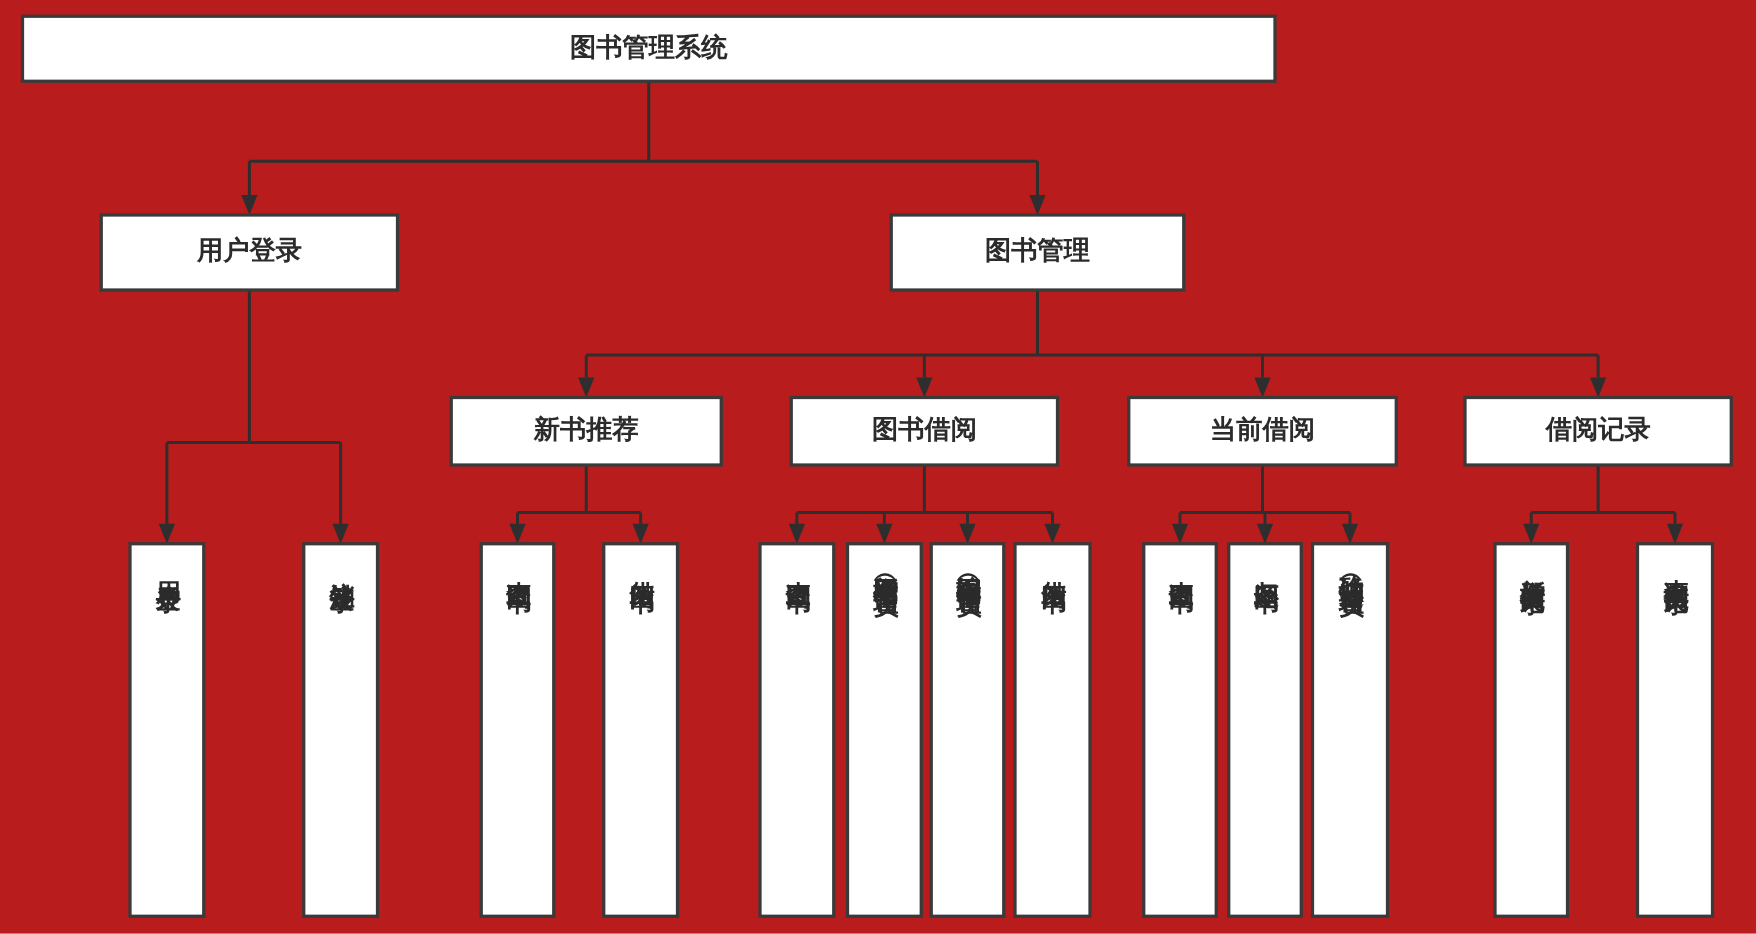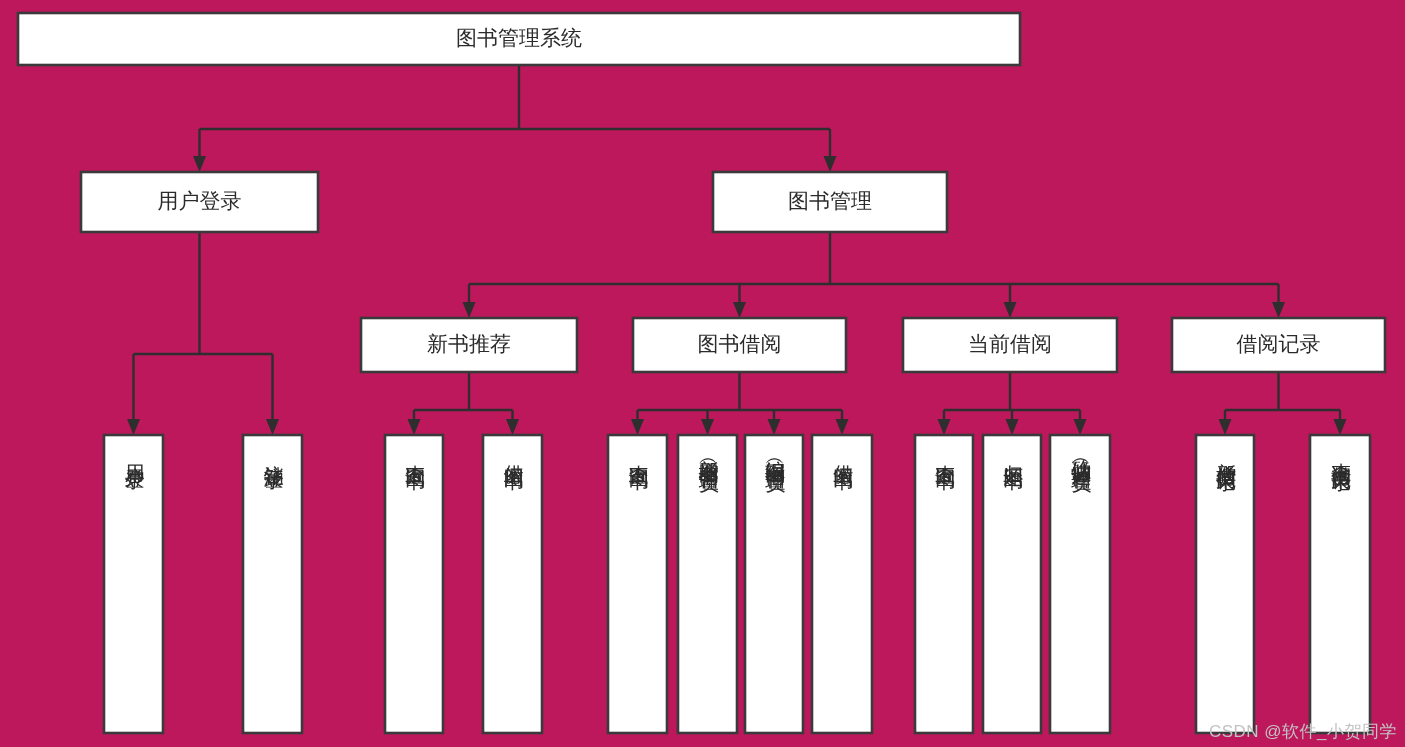--- a/index.html
+++ b/index.html
@@ -7,22 +7,23 @@
     padding: 0;
     background: #ffffff;
   }
   body {
     font-family: "Liberation Sans", "DejaVu Sans", sans-serif;
   }
   #stage {
     position: relative;
     width: 1405px;
     height: 747px;
-    background: #be185d;
+    background: #b91c1c;
     overflow: hidden;
+    font-weight: bold;
   }
   svg#diagram {
     position: absolute;
     left: 0;
     top: 0;
     width: 1405px;
     height: 747px;
     display: block;
   }
   .node-box {
@@ -214,14 +215,13 @@
         <g>
           <rect x="1196" y="435" width="58" height="298" class="node-box"></rect>
           <text x="1225" y="453" class="node-label vert" dominant-baseline="hanging" text-anchor="middle">新增借阅记录</text>
         </g>
         <g>
           <rect x="1310" y="435" width="60" height="298" class="node-box"></rect>
           <text x="1340" y="453" class="node-label vert" dominant-baseline="hanging" text-anchor="middle">查询借阅记录</text>
         </g>
       </g>
   </svg>
-  <div class="watermark">CSDN @软件_小贺同学</div>
 </div>
 
 </body></html>

